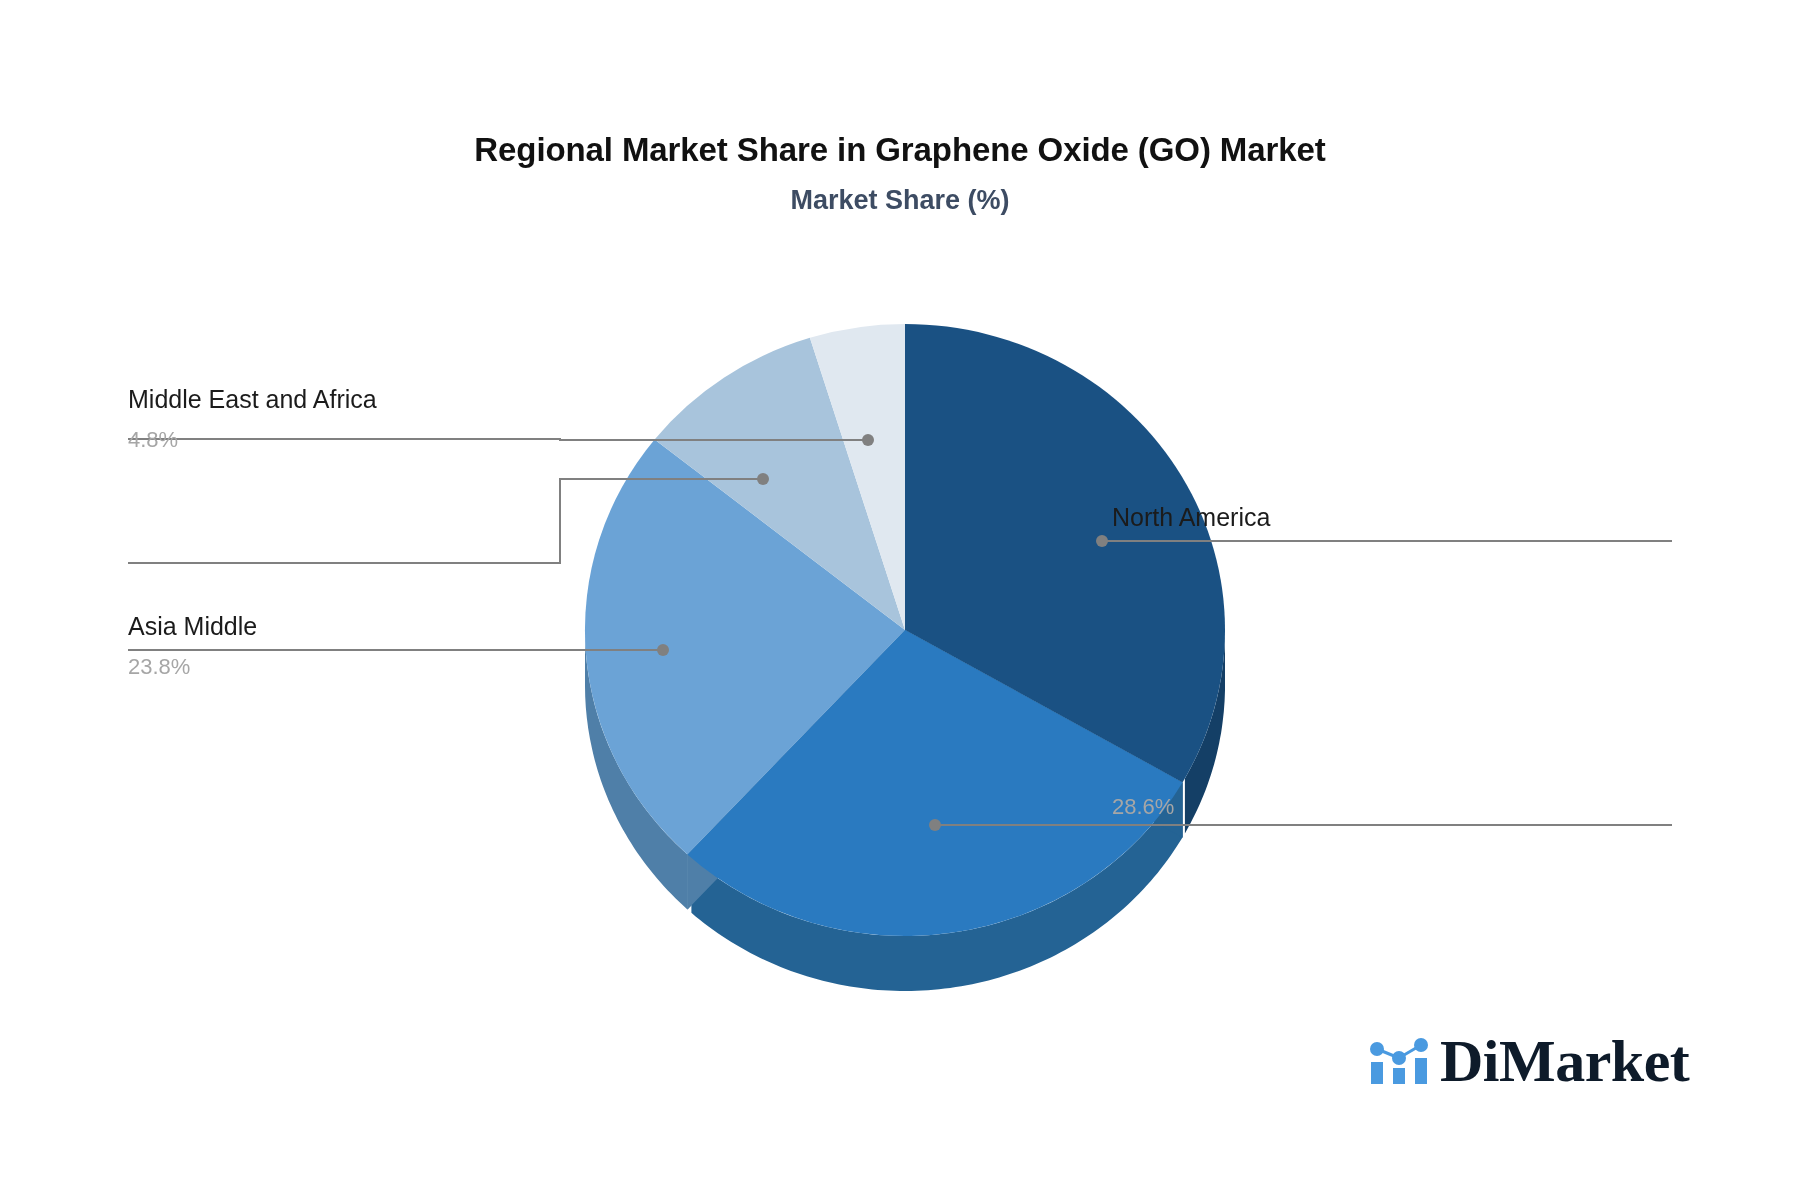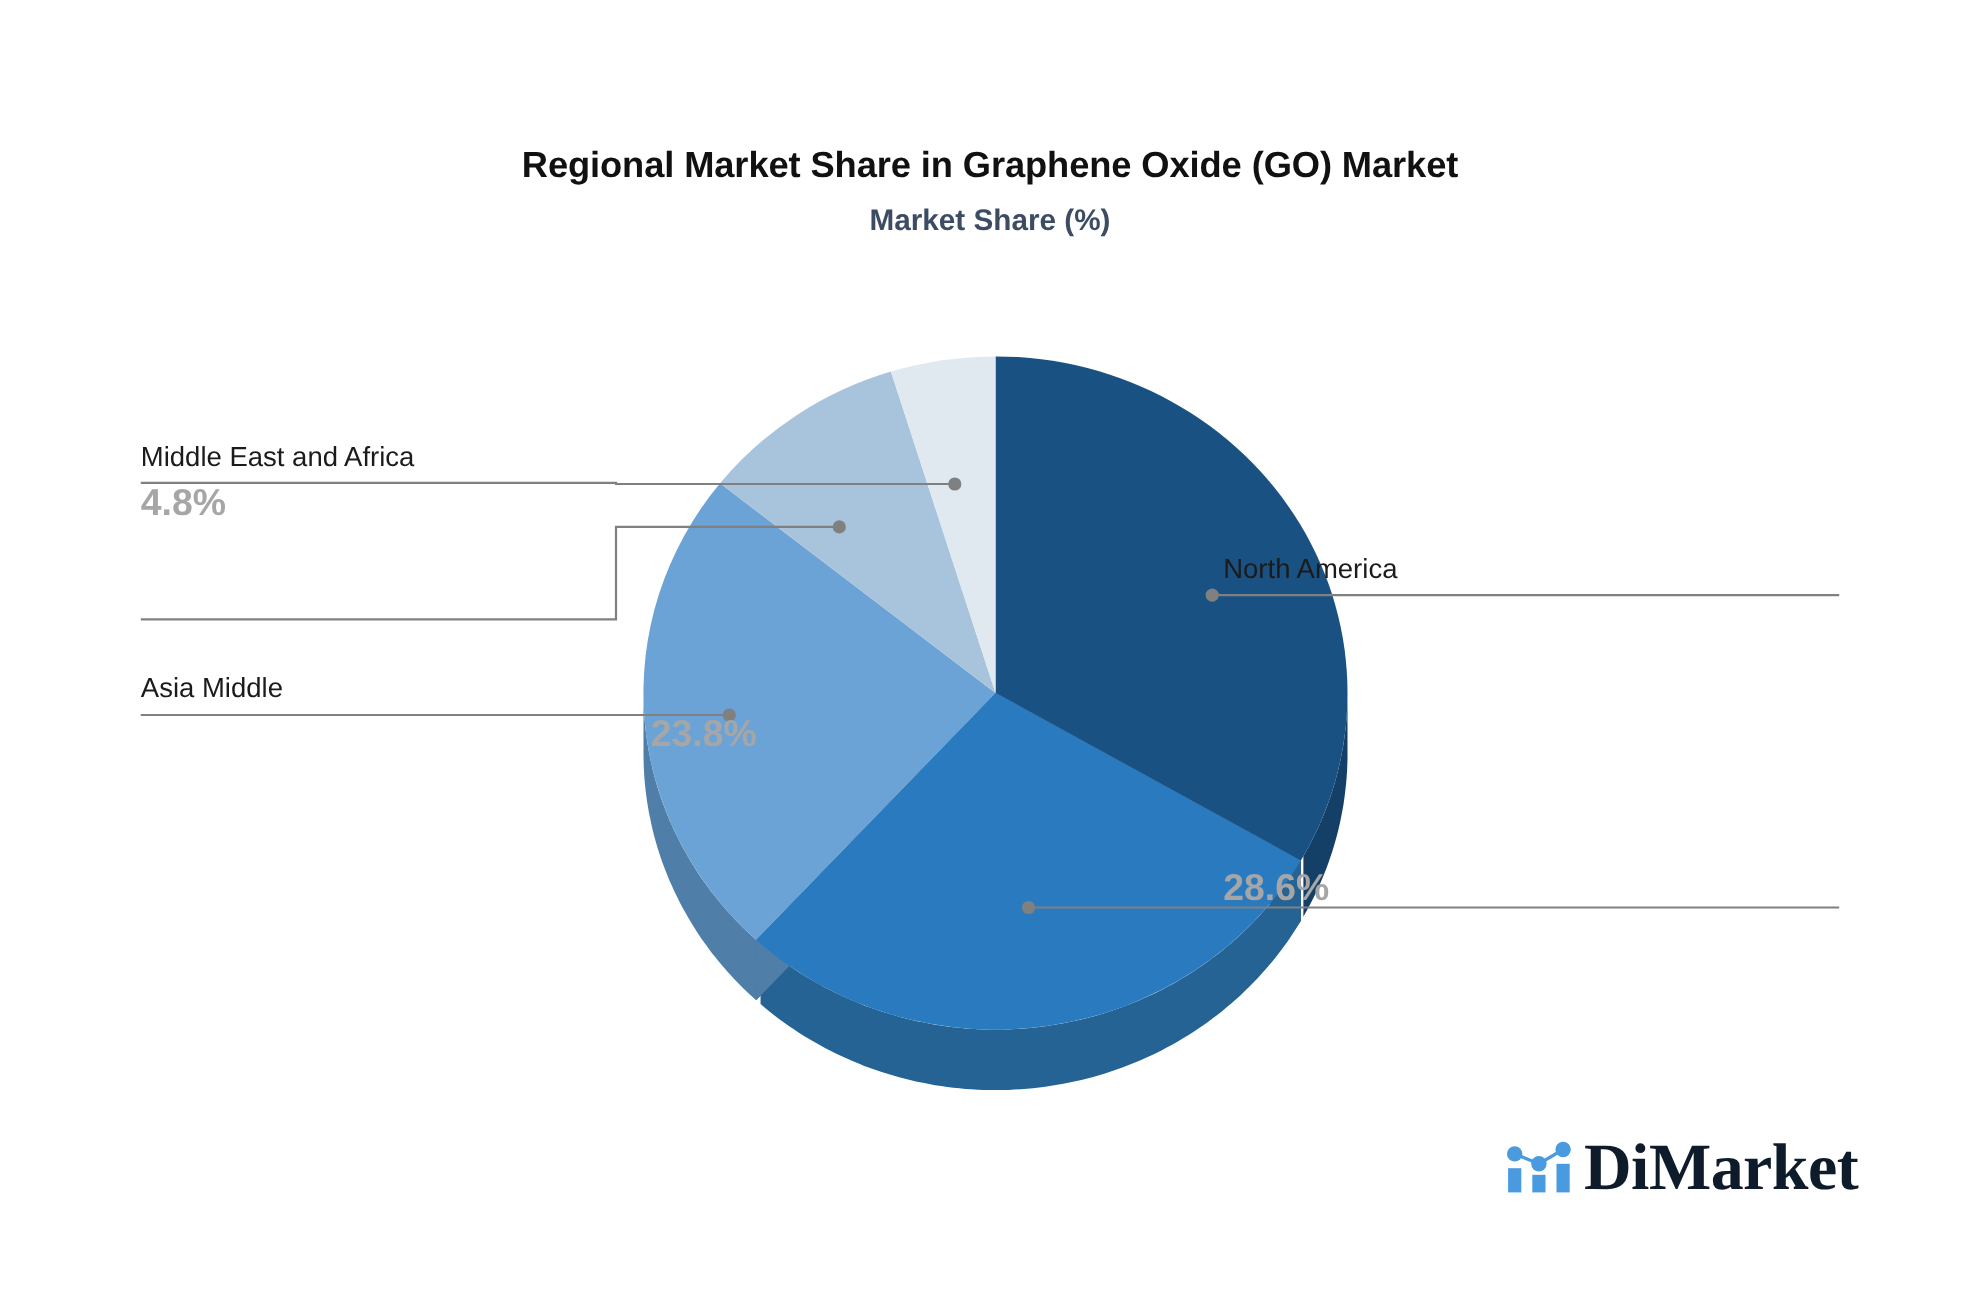--- a/index.html
+++ b/index.html
@@ -29,21 +29,21 @@
 
   
   #chart-svg{position:absolute;left:0;top:0;width:1800px;height:1196px;}
 
   
   .callout{position:absolute;}
   .callout .cl-name{
     font-size:25px;color:#1b1b1b;line-height:30px;white-space:nowrap;
   }
   .callout .cl-val{
-    font-size:34px;color:#a6a6a6;line-height:30px;white-space:nowrap;font-weight:bold;
+    font-size:22px;color:#a6a6a6;line-height:30px;white-space:nowrap;
   }
   .callout.right{}
   .callout.left{text-align:left;}
 
   
   #logo{
     position:absolute;left:1368px;top:1035px;
     display:flex;align-items:center;gap:10px;
   }
   #logo .logo-mark{display:block;}
@@ -93,29 +93,29 @@
       <circle cx="663" cy="650" r="6" fill="#808080" stroke="none"></circle>
 
       <polyline points="763,479 560,479 560,563 128,563"></polyline>
       <circle cx="763" cy="479" r="6" fill="#808080" stroke="none"></circle>
 
       <polyline points="868,440 560,440 560,439 128,439"></polyline>
       <circle cx="868" cy="440" r="6" fill="#808080" stroke="none"></circle>
     </g>
   </svg>
 
-  <div class="callout left" style="left:128px;top:401px;width:560px;">
+  <div class="callout left" style="left:128px;top:384px;width:560px;">
     <div class="cl-name">Middle East and Africa</div>
     <div class="cl-val" style="margin-top:11px;">4.8%</div>
   </div>
 
 
   <div class="callout left" style="left:128px;top:611px;width:560px;">
     <div class="cl-name">Asia Middle</div>
-    <div class="cl-val" style="margin-top:11px;text-align:right;">23.8%</div>
+    <div class="cl-val" style="margin-top:11px;">23.8%</div>
   </div>
 
   <div class="callout right" style="left:1112px;top:502px;width:560px;">
     <div class="cl-name">North America</div>
   </div>
 
   <div class="callout right" style="left:1112px;top:788px;width:560px;">
     <div class="cl-val" style="margin-top:4px;">28.6%</div>
   </div>
 

